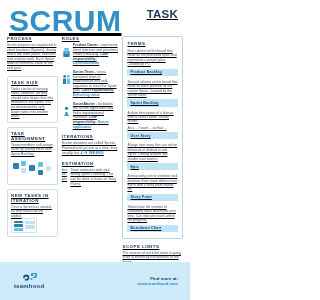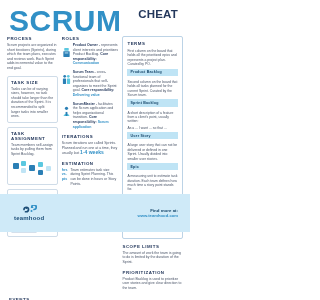--- a/index.html
+++ b/index.html
@@ -2,21 +2,21 @@
 <html><head>
 <meta charset="utf-8">
 <style>
   * { box-sizing: border-box; margin: 0; padding: 0; }
   html, body {
     width: 190px; height: 300px;
     font-family: "Liberation Sans", sans-serif;
     background: #ffffff;
     overflow: hidden;
   }
-  .page { position: relative; width: 190px; height: 232px; background: #fff; }
+  .page { position: relative; width: 190px; height: 300px; background: #fff; text-decoration: underline; }
 
   
   .header { display: flex; align-items: flex-start; padding: 6px 8px 0 9px; }
   .title-scrum {
     font-size: 30px; font-weight: bold; color: #3190c6;
     letter-spacing: 0.5px; line-height: 30px;
   }
   .title-right {
     margin-left: auto; text-align: left; padding-top: 2px; padding-right: 4px;
     color: #24385c; font-size: 11.5px; font-weight: bold; line-height: 12.5px;
@@ -103,21 +103,21 @@
   }
 </style>
 </head>
 <body>
 
 <div class="page">
 
   <div class="header">
     <div class="title-scrum">SCRUM</div>
     <div class="title-right">
-      <div>CHEAT</div>
+      <div>TASK</div>
     </div>
   </div>
 
   <div class="columns">
 
     <div class="col-left">
 
       <div class="blk">
         <div class="sec-head">PROCESS</div>
         <div class="body-txt">Scrum projects are organized in short iterations (Sprints), during which the team plans, executes and reviews work. Each Sprint adds incremental value to the end goal.</div>

